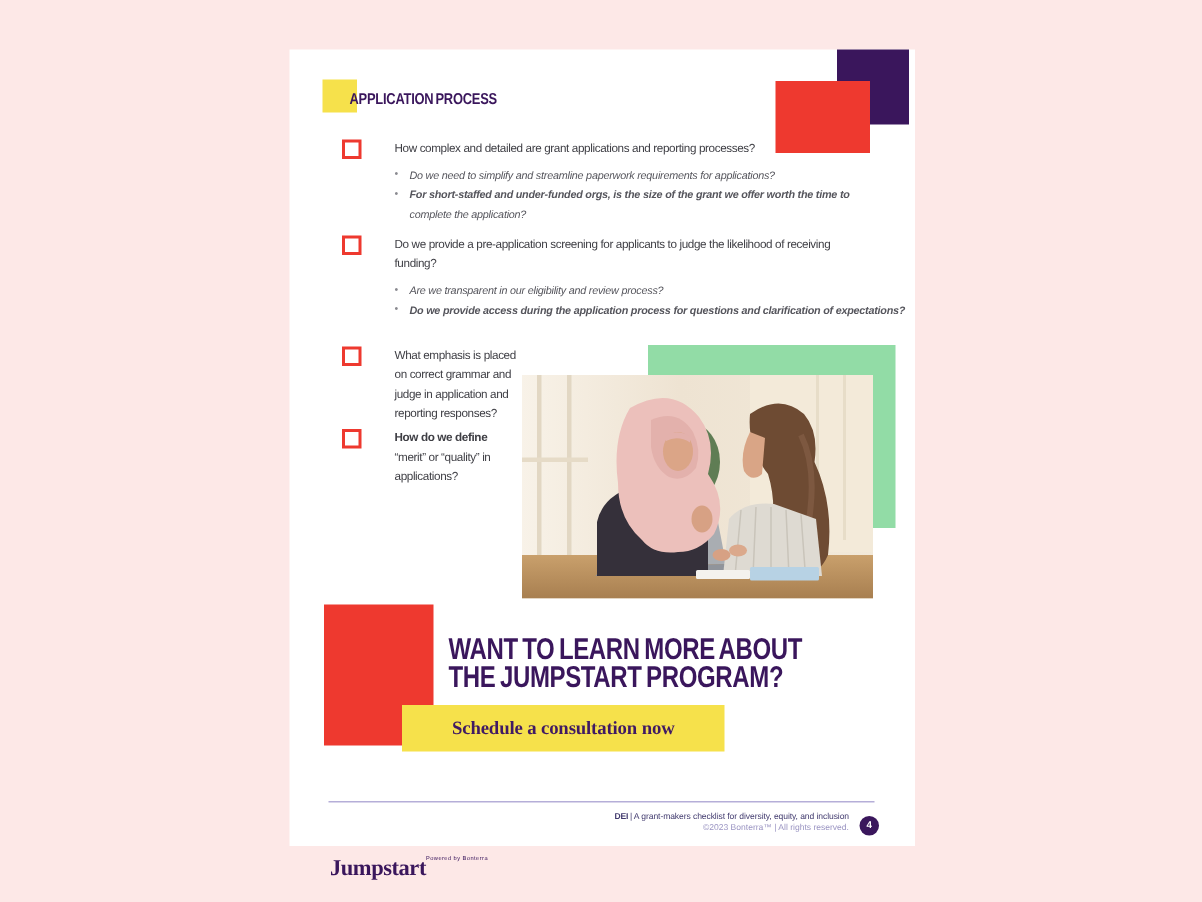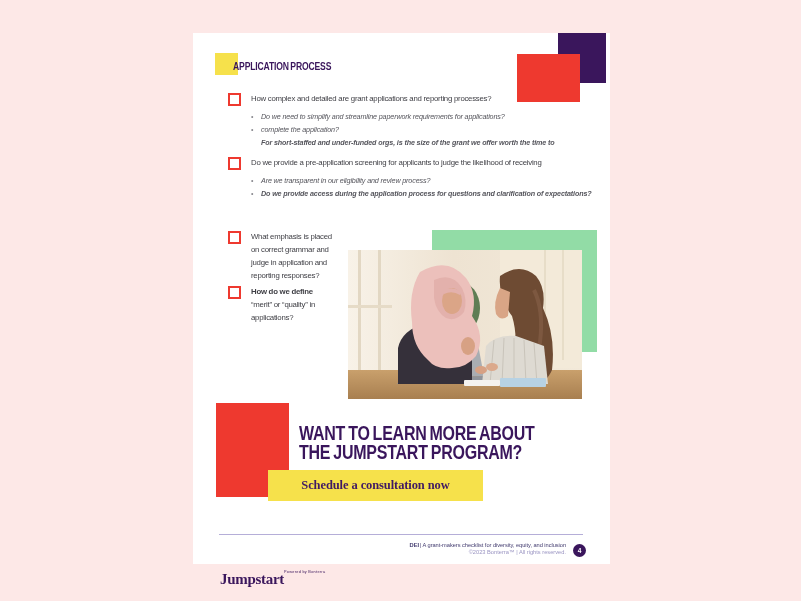--- a/index.html
+++ b/index.html
@@ -22,21 +22,21 @@
   .sq-red-cta{left:23px;top:370px;width:73px;height:94px;background:#ee392f;z-index:1;}
 
   .doc-title{
     position:absolute;left:40px;top:27px;z-index:3;
     font-size:10.5px;font-weight:bold;color:#3a165c;
     letter-spacing:-0.2px;word-spacing:-1px;white-space:nowrap;
     transform:scaleX(0.82);transform-origin:left top;
   }
 
   
-  .check-item{position:absolute;display:flex;gap:10px;z-index:2;}
+  .check-item{position:absolute;display:flex;gap:22px;z-index:2;}
   .cbx{width:9px;height:9px;border:2px solid #ee392f;margin-top:1px;flex:none;background:#fff;}
   .q-col{display:flex;flex-direction:column;}
   .q-line{
     font-size:7.8px;line-height:13px;color:#3e3e44;
     letter-spacing:-0.25px;white-space:nowrap;
   }
   .q-line.bold{font-weight:bold;}
   .bullets{margin-top:5px;display:flex;flex-direction:column;}
   .bullet{display:flex;gap:6px;}
   .marker{flex:none;width:4px;color:#8a8a90;font-size:7px;line-height:13px;}
@@ -117,32 +117,33 @@
       <div class="bullets">
         <div class="bullet">
           <span class="marker"></span>
           <span class="b-col">
               <span class="b-line">Do we need to simplify and streamline paperwork requirements for applications?</span>
             </span>
         </div>
         <div class="bullet">
           <span class="marker"></span>
           <span class="b-col">
+            <span class="b-line bold">For short-staffed and under-funded orgs, is the size of the grant we offer worth the time to</span>
             <span class="b-line">complete the application?</span>
-            <span class="b-line bold">For short-staffed and under-funded orgs, is the size of the grant we offer worth the time to</span>
           </span>
         </div>
       </div>
     </div>
   </div>
 
   <div class="check-item" style="left:35px;top:123px">
     <div class="cbx"></div>
     <div class="q-col">
       <div class="q-line">Do we provide a pre-application screening for applicants to judge the likelihood of receiving</div>
+      <div class="q-line">funding?</div>
       <div class="bullets">
         <div class="bullet">
           <span class="marker"></span>
           <span class="b-col">
               <span class="b-line">Are we transparent in our eligibility and review process?</span>
             </span>
         </div>
         <div class="bullet">
           <span class="marker"></span>
           <span class="b-col">

